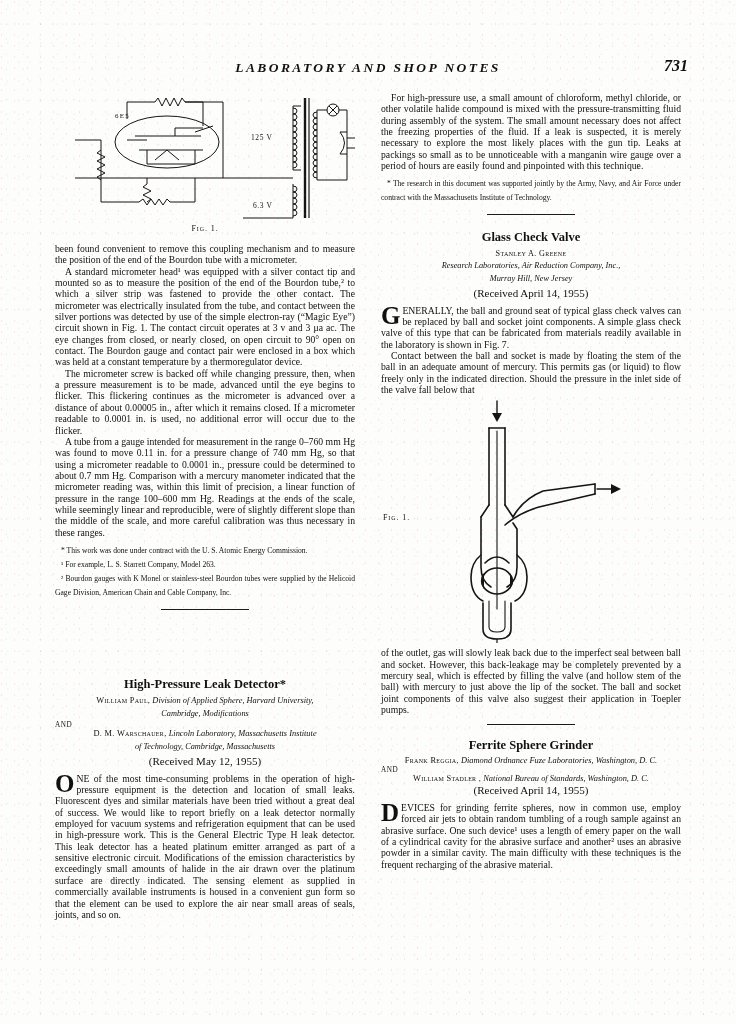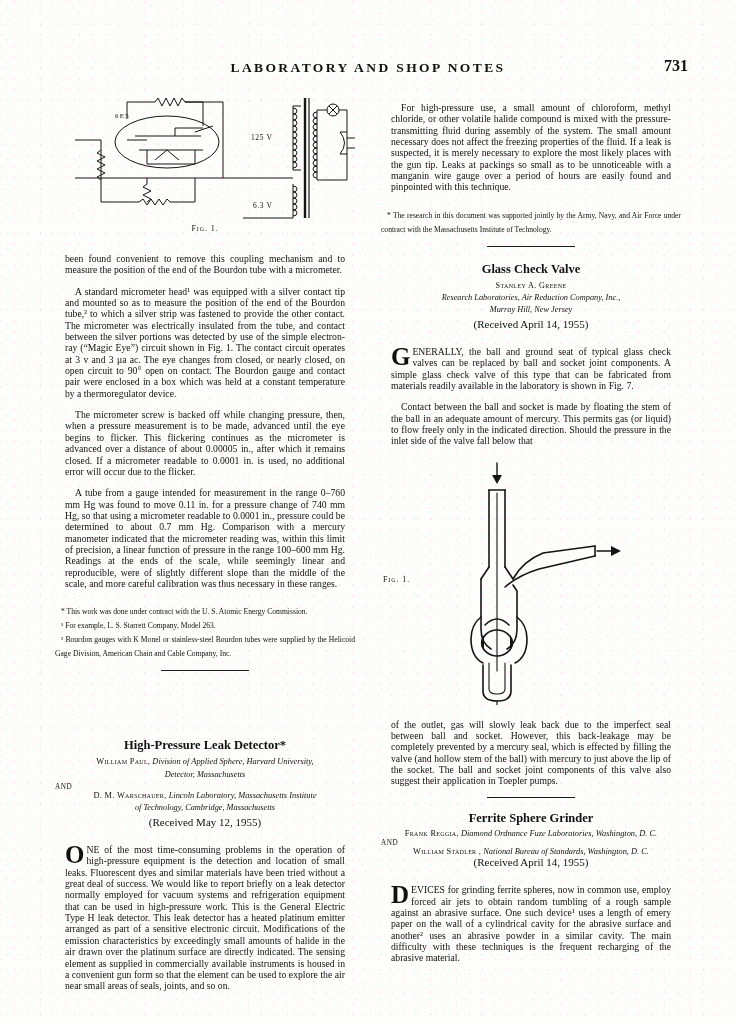--- a/index.html
+++ b/index.html
@@ -18,38 +18,38 @@
     background-image:
       radial-gradient(circle at 12% 18%, rgba(255,0,180,.22) 0 0.6px, transparent 1px),
       radial-gradient(circle at 37% 62%, rgba(0,200,140,.20) 0 0.6px, transparent 1px),
       radial-gradient(circle at 71% 27%, rgba(120,150,255,.18) 0 0.6px, transparent 1px),
       radial-gradient(circle at 88% 81%, rgba(255,90,200,.18) 0 0.6px, transparent 1px);
     background-size:13px 11px, 17px 15px, 11px 19px, 21px 13px;
   }
   .page{position:absolute;inset:0;}
 
   .masthead{
-    position:absolute;left:0;right:0;top:60px;height:22px;
+    position:absolute;left:0;right:0;top:60px;height:22px;font-style:italic;
   }
   .masthead-title{
     position:absolute;left:0;right:0;text-align:center;
     font-size:13.5px;letter-spacing:2.4px;font-weight:bold;
     font-family:"Liberation Serif", serif;
   }
   .folio{
     position:absolute;right:48px;top:-3px;
     font-size:16px;font-weight:bold;
   }
 
   .col{position:absolute;top:92px;width:300px;}
   .col-left{left:55px;}
   .col-right{left:381px;}
 
   p{
-    margin:10px;
+    margin:0;
     font-size:9.7px;
     line-height:11.35px;
     text-align:justify;
     text-justify:inter-word;
     hyphens:auto;
     -webkit-hyphens:auto;
   }
   p.ind{text-indent:10px;}
   p.noind{text-indent:0;}
 
@@ -242,21 +242,21 @@
     <div class="rule"></div>
 
     <div style="height:58px"></div>
 
     <div class="sec-title">High-Pressure Leak Detector*</div>
     <div class="gap4"></div>
     <div class="author-line">
       <span class="nm">William Paul,</span>
       <span class="af">Division of Applied Sphere, Harvard University,</span>
     </div>
-    <div class="affil">Detector, Massachusetts</div>
+    <div class="affil">Cambridge, Modifications</div>
     <div class="and">AND</div>
     <div class="author-line">
       <span class="nm">D. M. Warschauer,</span>
       <span class="af">Lincoln Laboratory, Massachusetts Institute</span>
     </div>
     <div class="affil">of Technology, Cambridge, Massachusetts</div>
     <div class="received">(Received May 12, 1955)</div>
 
     <div class="gap6"></div>
 

